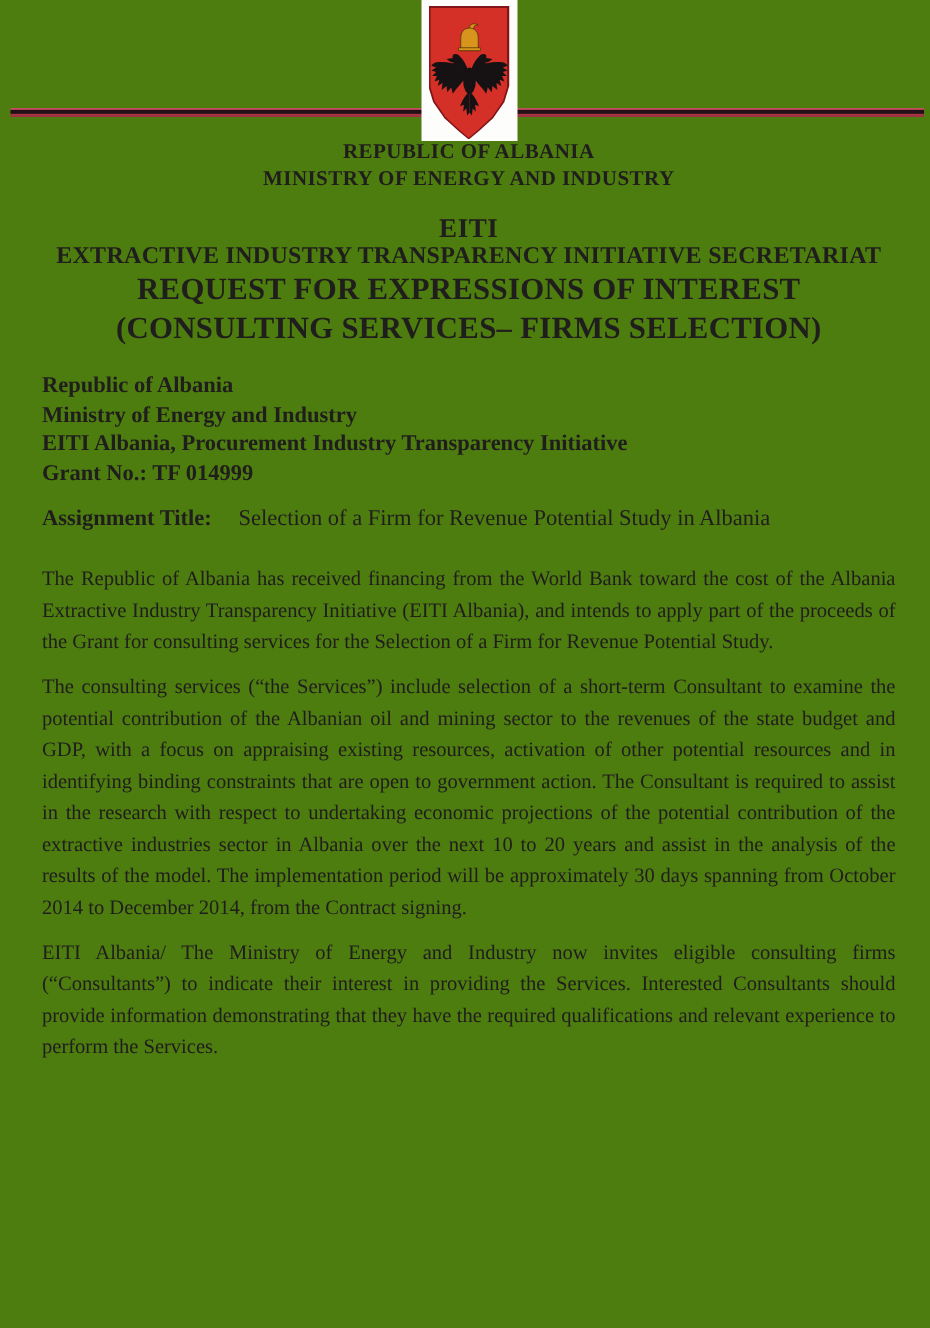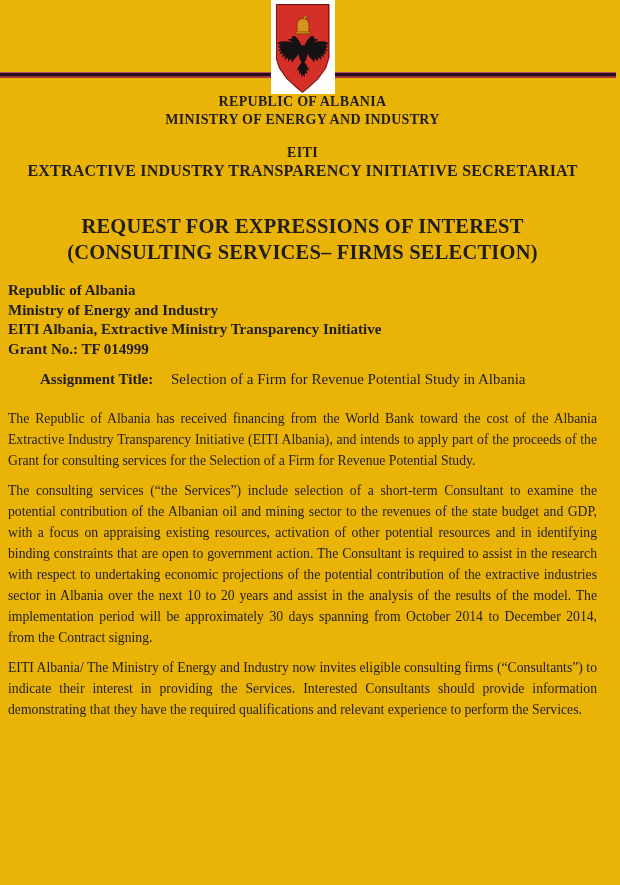--- a/index.html
+++ b/index.html
@@ -5,26 +5,26 @@
   html, body {
     margin: 0;
     padding: 0;
     background: #fdfdfc;
   }
   .page {
     position: relative;
     width: 620px;
     height: 885px;
     margin: 0 auto;
-    background: #eab308;
+    background: #4d7c0f;
     overflow: hidden;
     font-family: "Liberation Serif", "DejaVu Serif", serif;
     color: #201d1d;
     box-sizing: border-box;
-    padding: 0 23px 0 8px;
+    padding: 0 23px 0 28px;
   }
 
   
   .doc-header { position: relative; text-align: center; }
   .divider-rule {
     position: absolute;
     left: -21px; right: -19px; top: 72px;
     height: 6px;
     background: linear-gradient(to bottom,
       #c25a66 0px, #b34052 1px,
@@ -61,35 +61,34 @@
 
   .gov-line {
     font-weight: bold;
     font-size: 14px;
     line-height: 17.5px;
     letter-spacing: 0.3px;
   }
   .gov-line.first { margin-top: -1px; }
   .org-abbr {
     font-weight: bold;
-    font-size: 14px;
+    font-size: 18px;
     line-height: 17px;
     margin-top: 16px;
     letter-spacing: 0.4px;
   }
   .org-name {
     font-weight: bold;
     font-size: 16px;
     line-height: 19px;
     letter-spacing: 0.2px;
   }
 
   
   .doc-title-block {
-    margin-top: 33px;
     text-align: center;
     font-weight: bold;
     font-size: 20.5px;
     line-height: 26px;
     letter-spacing: 0.2px;
   }
 
   
   .applicant-block {
     margin-top: 16px;
@@ -97,21 +96,21 @@
     font-size: 15px;
     line-height: 19.5px;
   }
 
   
   .assignment-table {
     margin-top: 9px;
     font-size: 15px;
     line-height: 22px;
   }
-  .assign-row { display: flex; margin-left: 32px; }
+  .assign-row { display: flex; }
   .assign-label {
     font-weight: bold;
     width: 131px;
     flex: 0 0 131px;
   }
   .assign-value { font-weight: normal; }
 
   
   .doc-body {
     margin-top: 18px;
@@ -171,21 +170,21 @@
   </div>
 
   <div class="doc-title-block">
     <div>REQUEST FOR EXPRESSIONS OF INTEREST</div>
     <div>(CONSULTING SERVICES– FIRMS SELECTION)</div>
   </div>
 
   <div class="applicant-block">
     <div>Republic of Albania</div>
     <div>Ministry of Energy and Industry</div>
-    <div>EITI Albania, Extractive Ministry Transparency Initiative</div>
+    <div>EITI Albania, Procurement Industry Transparency Initiative</div>
     <div>Grant No.: TF 014999</div>
   </div>
 
   <div class="assignment-table">
     <div class="assign-row">
       <span class="assign-label">Assignment Title:</span>
       <span class="assign-value">Selection of a Firm for Revenue Potential Study in Albania</span>
     </div>
   </div>
 

